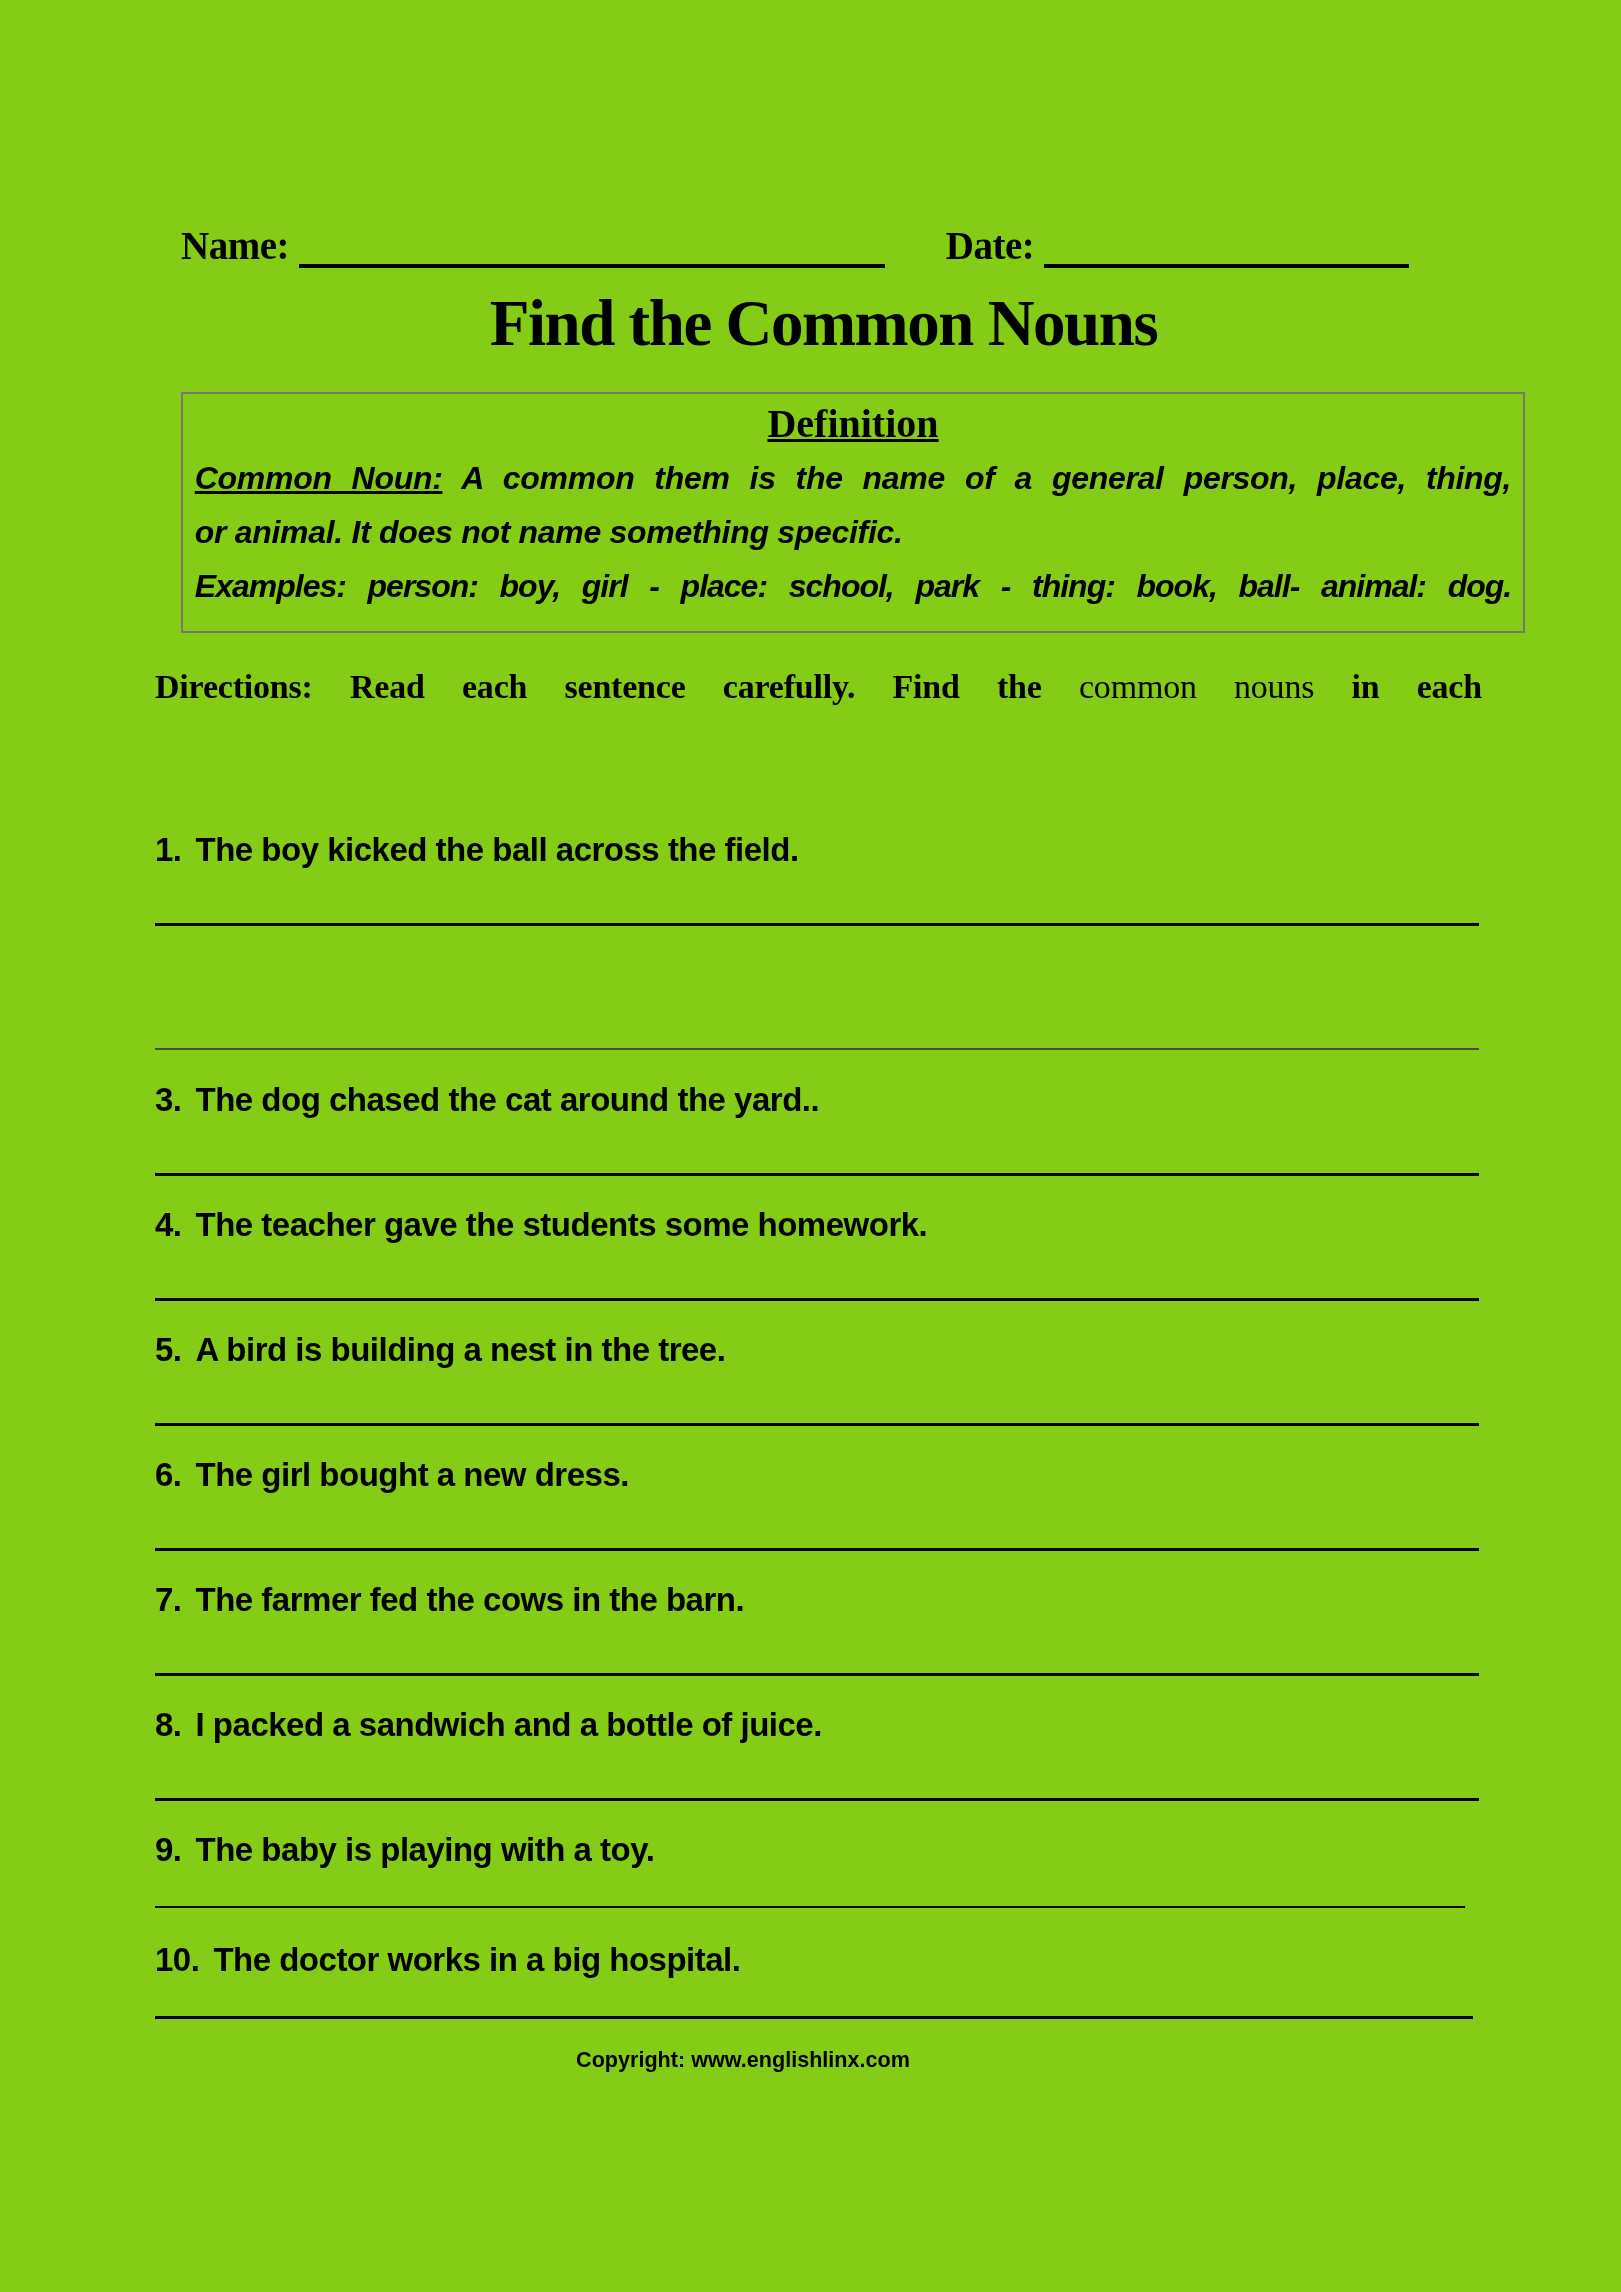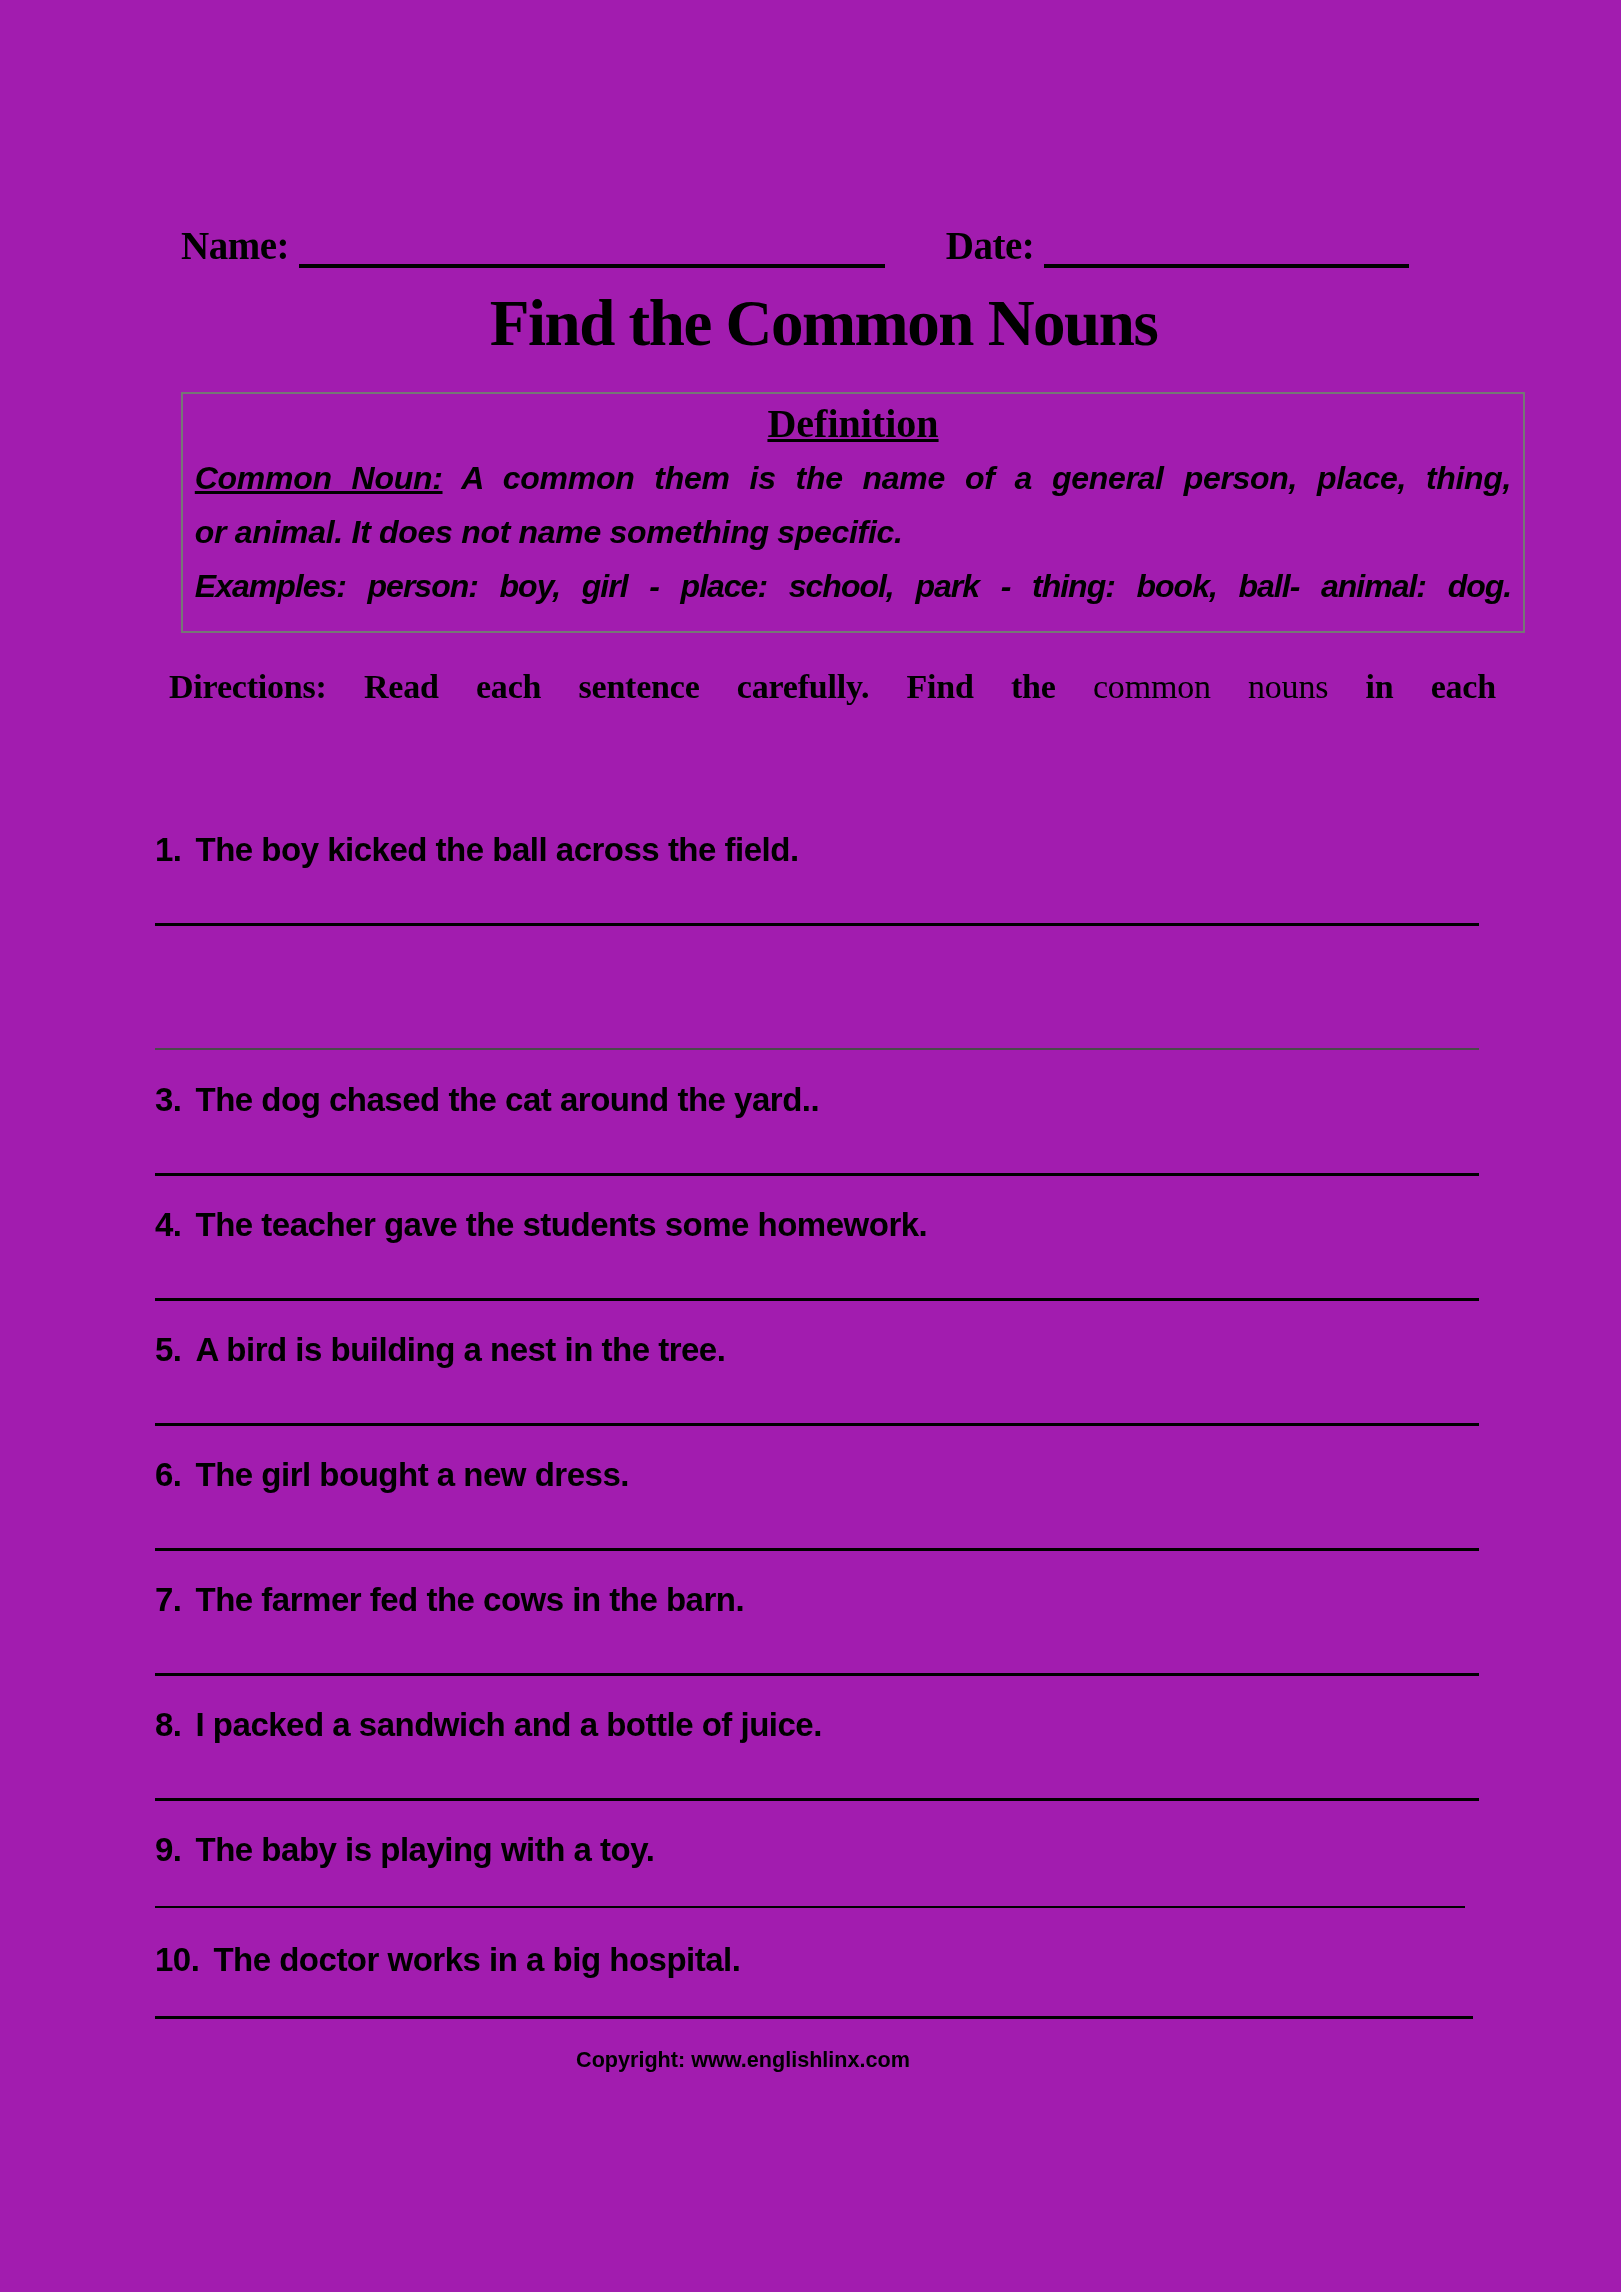--- a/index.html
+++ b/index.html
@@ -1,20 +1,20 @@
 <!DOCTYPE html>
 <html><head>
 <meta charset="utf-8">
 <style>
   html, body { margin: 0; padding: 0; background: #ffffff; }
   #page {
     position: relative;
     width: 1621px;
     height: 2293px;
-    background: #a21caf;
+    background: #84cc16;
     color: #000;
     overflow: hidden;
     font-family: "Liberation Serif", serif;
   }
 
   
   .name-date-row {
     position: absolute;
     left: 181px;
     top: 223px;
@@ -71,21 +71,21 @@
   .justify-full { text-align: justify; text-align-last: justify; }
   .def-term {
     text-decoration: underline;
     text-decoration-thickness: 2.9px;
   }
   .def-examples { letter-spacing: -1px; }
 
   
   .directions {
     position: absolute;
-    left: 169px;
+    left: 155px;
     top: 663px;
     width: 1327px;
     font: bold 34px "Liberation Serif", serif;
     letter-spacing: -0.2px;
     line-height: 48px;
   }
   .dir-regular { font-weight: normal; }
 
   
   .questions {

